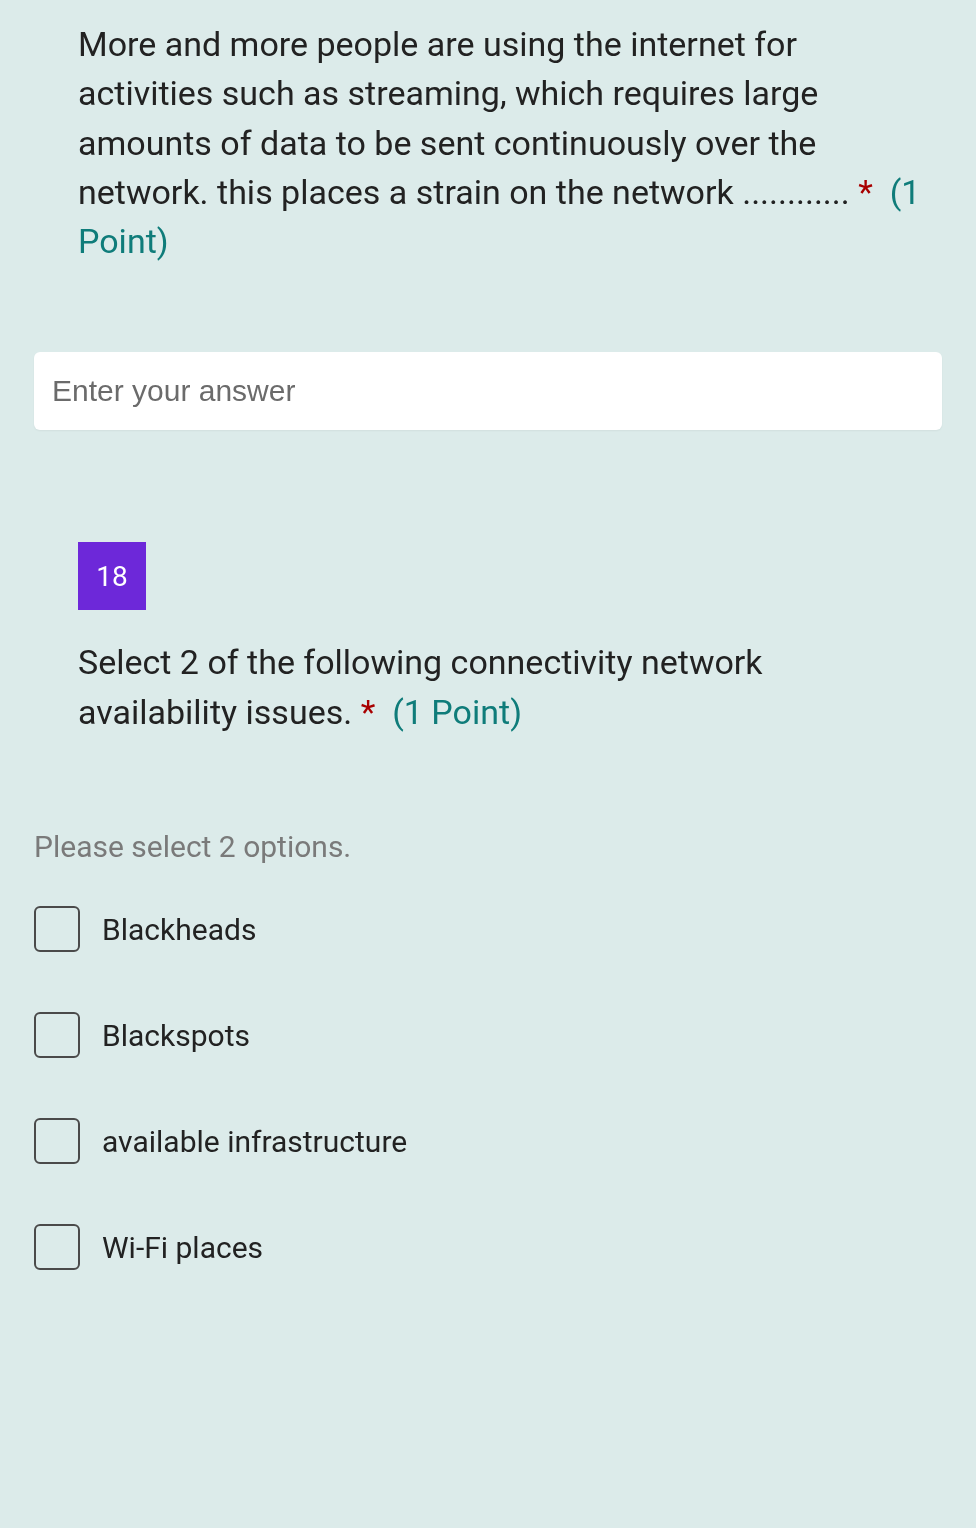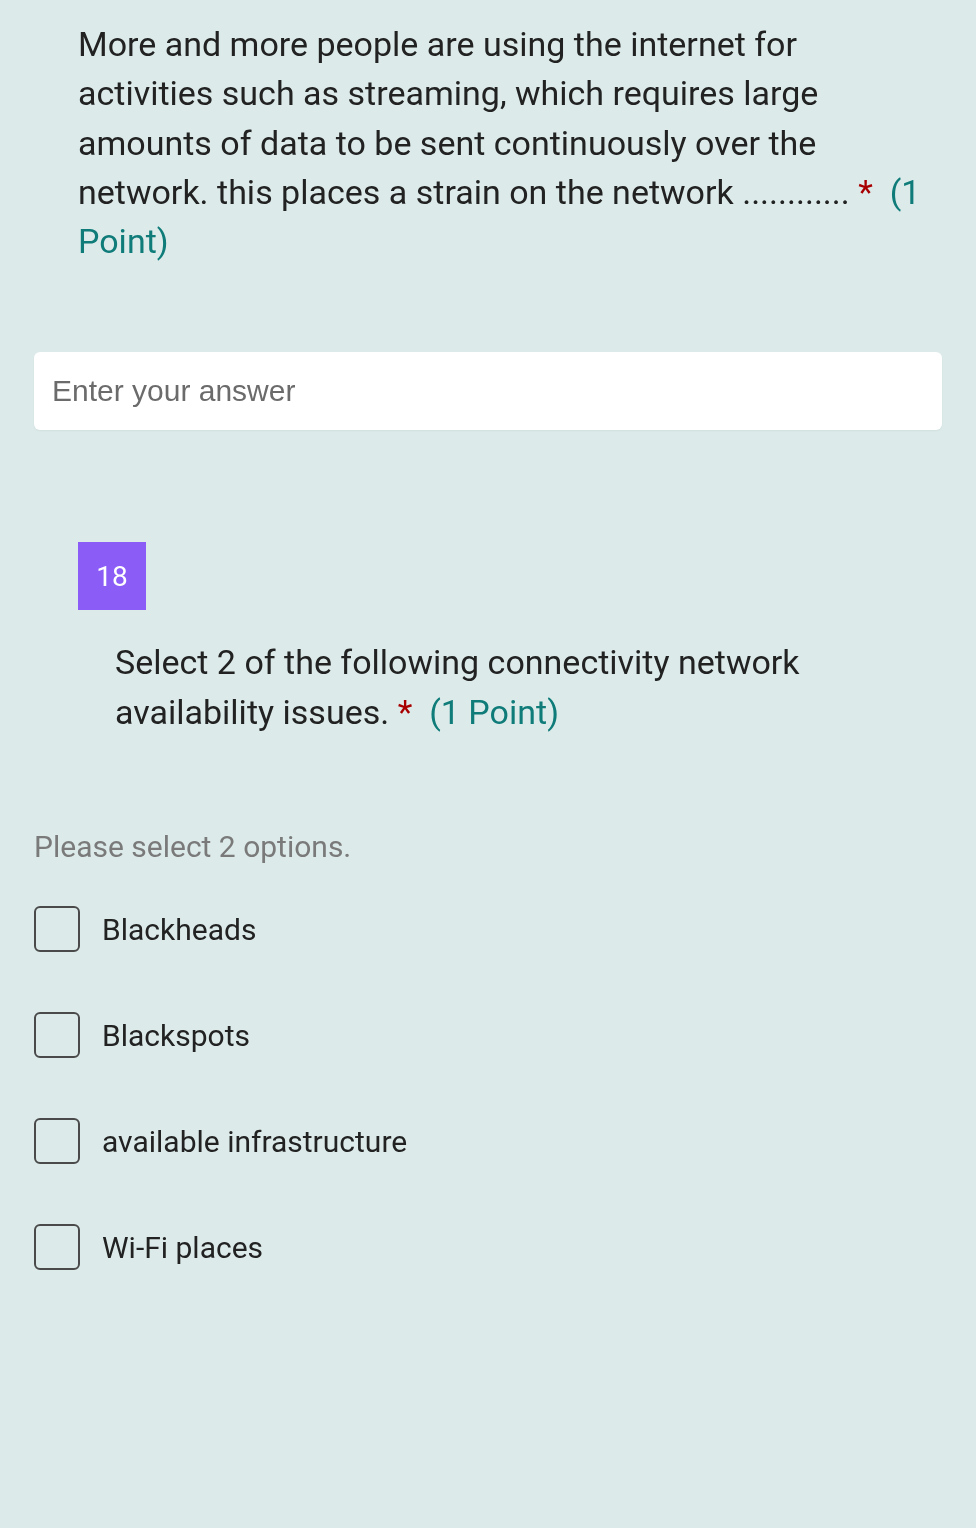--- a/index.html
+++ b/index.html
@@ -56,32 +56,31 @@
     .question-block-2 {
       margin-top: 112px;
       padding: 0 78px;
     }
     .question-number-badge {
       display: inline-flex;
       align-items: center;
       justify-content: center;
       width: 68px;
       height: 68px;
-      background-color: #8b5cf6;
+      background-color: #6d28d9;
       color: #ffffff;
       font-size: 28px;
       font-weight: 400;
     }
     .question-text-2 {
       font-size: 34px;
       line-height: 1.45;
       color: #222;
       font-weight: 400;
       margin-top: 28px;
-      margin-left: 37px;
     }
     .hint-text {
       font-size: 30px;
       color: #7a7a7a;
       padding: 0 34px;
       margin-top: 92px;
     }
     .options-container {
       padding: 0 34px;
       margin-top: 42px;

